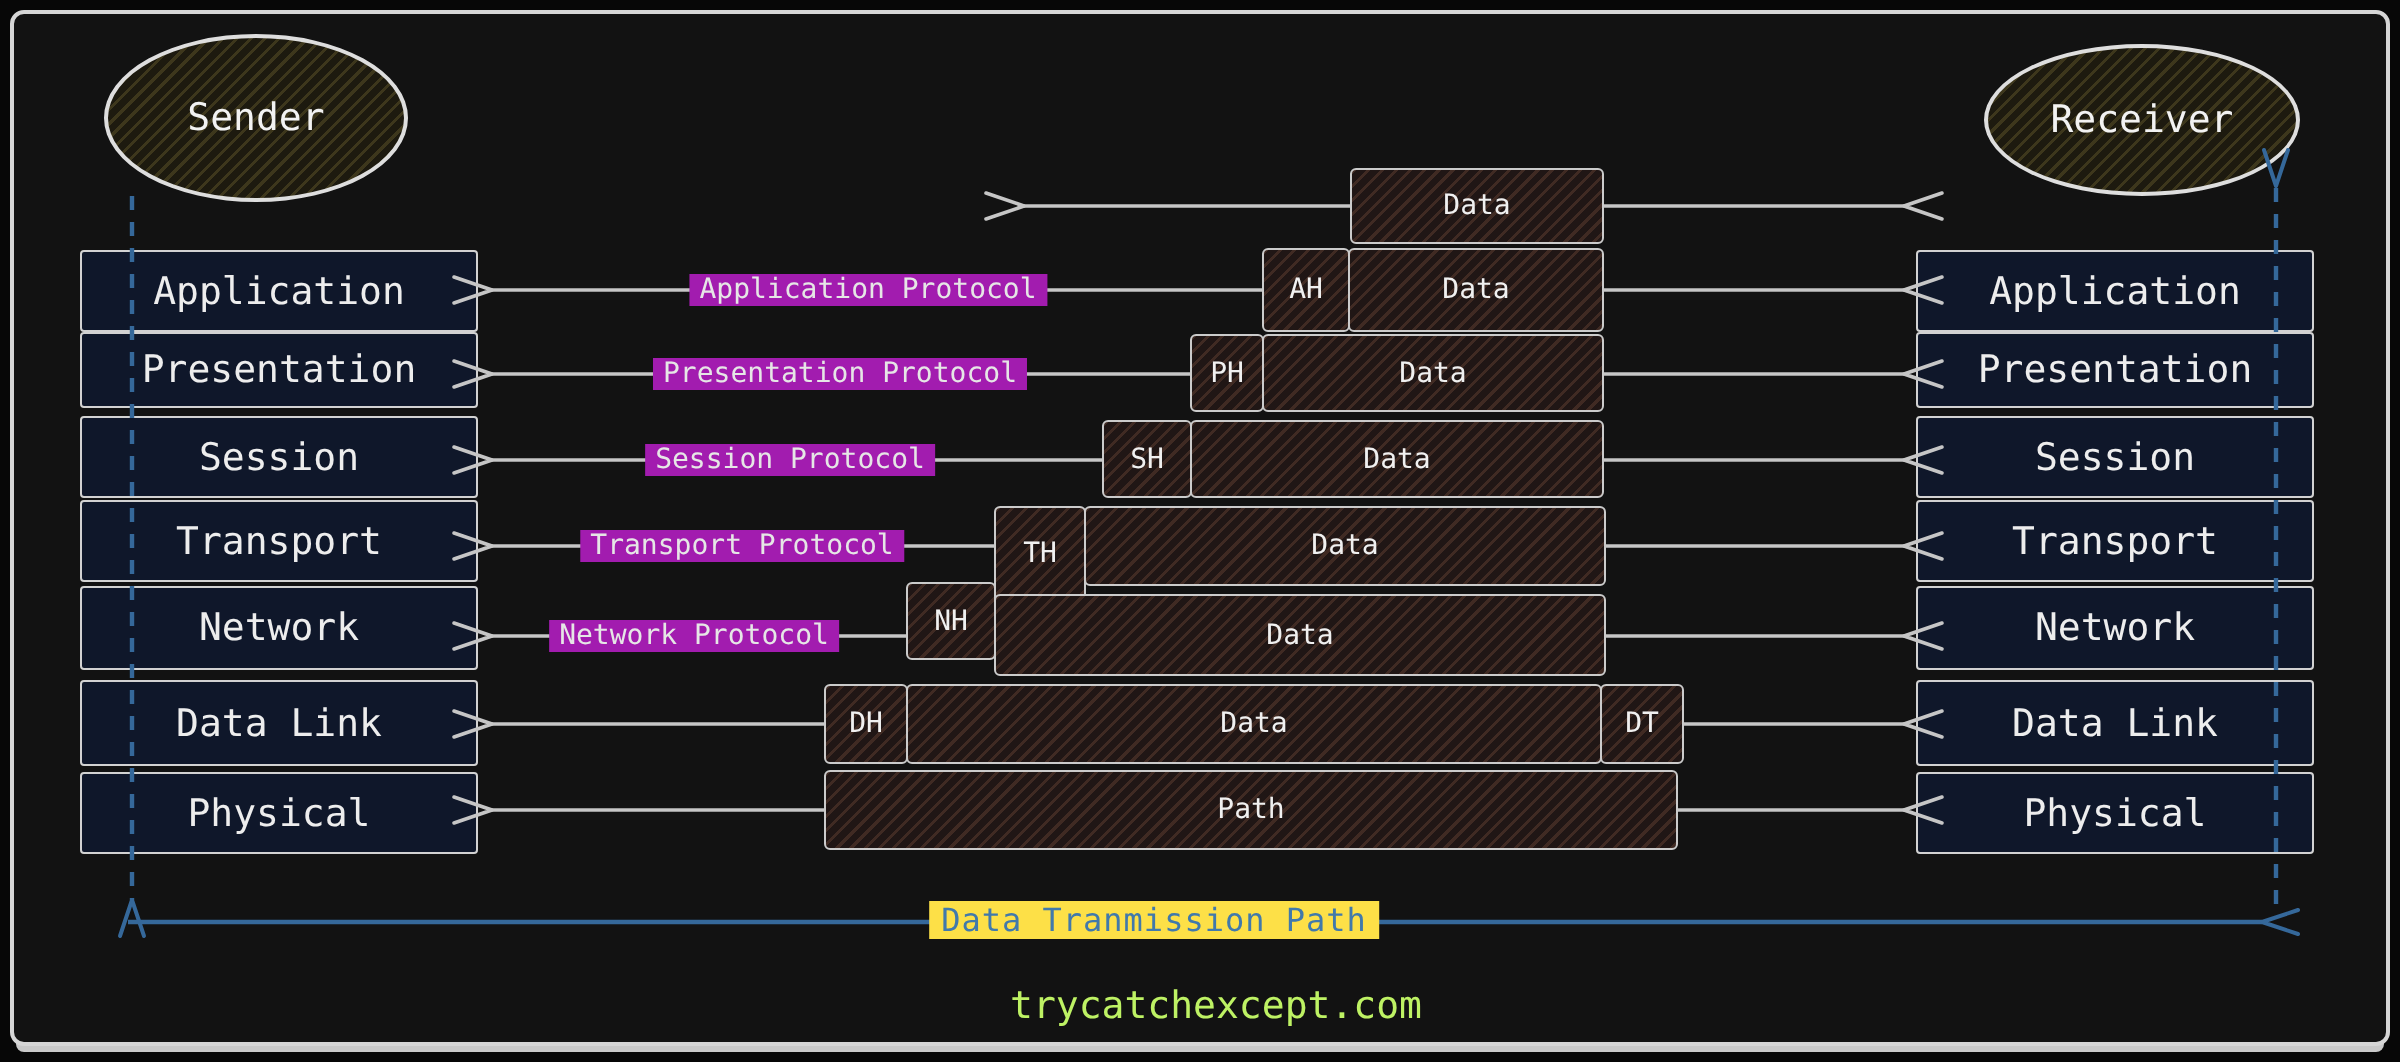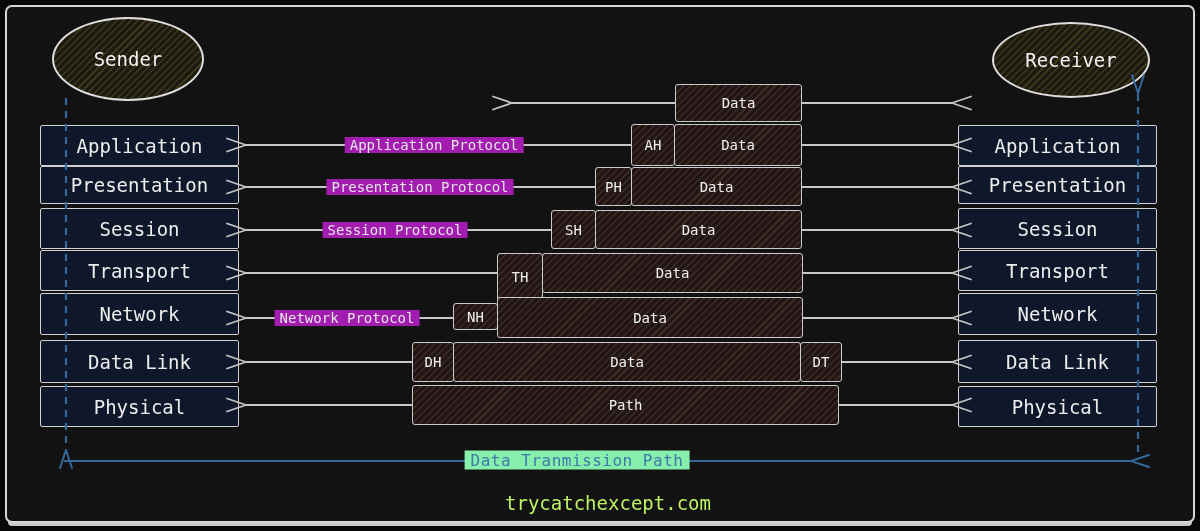--- a/index.html
+++ b/index.html
@@ -32,21 +32,21 @@
     color:#f0f0f0;font-size:14px;z-index:2;box-sizing:border-box;
     background-color:#201615;
     background-image:repeating-linear-gradient(135deg, rgba(155,100,75,0.26) 0 1.5px, rgba(0,0,0,0) 1.5px 5px);
   }
   svg.overlay{position:absolute;left:0;top:0;z-index:5;pointer-events:none;}
   .plabel{
     position:absolute;transform:translate(-50%,-50%);background:#a21caf;
     color:#e6e6e6;font-size:14px;padding:0 5px;white-space:nowrap;z-index:6;
   }
   #path-label{
-    position:absolute;transform:translate(-50%,-50%);background:#86efac;
+    position:absolute;transform:translate(-50%,-50%);background:#fde047;
     color:#4179ab;font-size:16px;padding:0 6px;white-space:nowrap;z-index:6;
     letter-spacing:0.5px;
   }
   #site{
     position:absolute;transform:translateX(-50%);color:#bef264;font-size:19px;
     z-index:6;white-space:nowrap;
   }
 </style>
 </head>
 <body>
@@ -80,21 +80,21 @@
 
   <div class="seg" style="left:595px;top:167px;width:37px;height:39px">PH</div>
   <div class="seg" style="left:631px;top:167px;width:171px;height:39px">Data</div>
 
   <div class="seg" style="left:551px;top:210px;width:45px;height:39px">SH</div>
   <div class="seg" style="left:595px;top:210px;width:207px;height:39px">Data</div>
 
   <div class="seg" style="left:497px;top:253px;width:46px;height:48px">TH</div>
   <div class="seg" style="left:542px;top:253px;width:261px;height:40px">Data</div>
 
-  <div class="seg" style="left:453px;top:303px;width:45px;height:27px">NH</div>
+  <div class="seg" style="left:453px;top:291px;width:45px;height:39px">NH</div>
   <div class="seg" style="left:497px;top:297px;width:306px;height:41px">Data</div>
 
   <div class="seg" style="left:412px;top:342px;width:42px;height:40px">DH</div>
   <div class="seg" style="left:453px;top:342px;width:348px;height:40px">Data</div>
   <div class="seg" style="left:800px;top:342px;width:42px;height:40px">DT</div>
 
   <div class="seg" style="left:412px;top:385px;width:427px;height:40px">Path</div>
 
   <svg class="overlay" width="1200" height="531" viewBox="0 0 1200 531">
     <defs>
@@ -131,17 +131,18 @@
     <g stroke="#35689a" stroke-width="2.2" fill="none">
       <line x1="66" y1="98" x2="66" y2="450" stroke-dasharray="7 6" marker-end="url(#bl)"></line>
       <path d="M64,461 L1131,461" marker-end="url(#bl)"></path>
       <line x1="1138" y1="452" x2="1138" y2="93" stroke-dasharray="7 6" marker-end="url(#bl)"></line>
     </g>
   </svg>
 
   <div class="plabel" style="left:434px;top:145px">Application Protocol</div>
   <div class="plabel" style="left:420px;top:187px">Presentation Protocol</div>
   <div class="plabel" style="left:395px;top:230px">Session Protocol</div>
+  <div class="plabel" style="left:371px;top:273px">Transport Protocol</div>
   <div class="plabel" style="left:347px;top:318px">Network Protocol</div>
 
   <div id="path-label" style="left:577px;top:460px">Data Tranmission Path</div>
   <div id="site" style="left:608px;top:492px">trycatchexcept.com</div>
 </div>
 
 </body></html>

